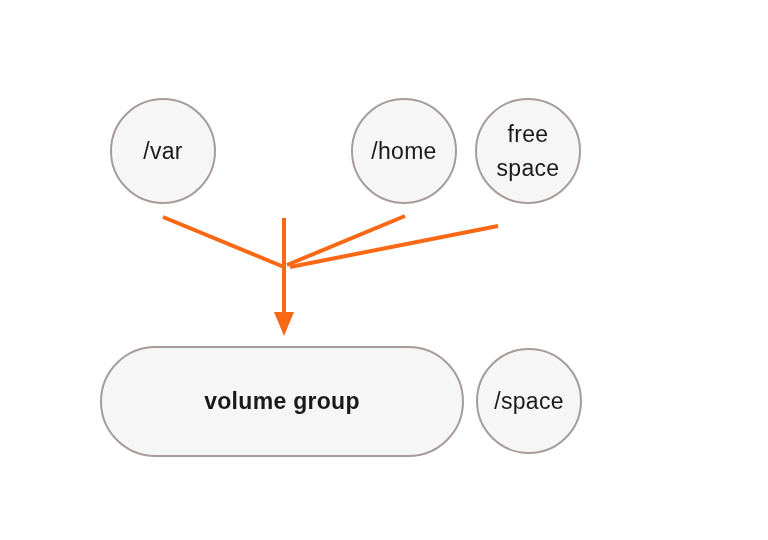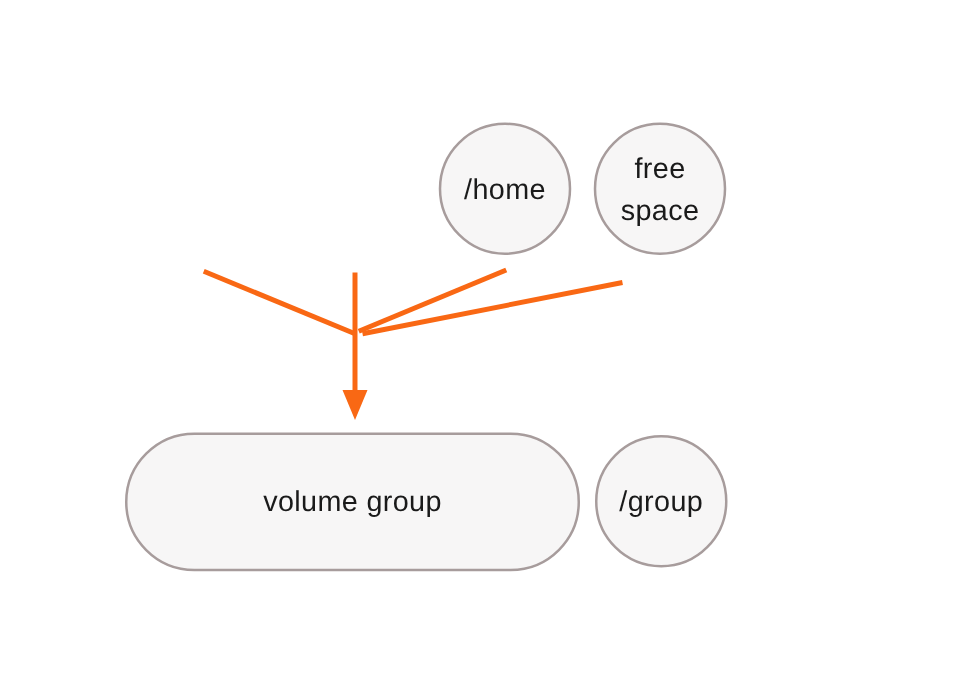--- a/index.html
+++ b/index.html
@@ -38,49 +38,52 @@
     line-height: 1.5;
     letter-spacing: 0.3px;
   }
   .circle { border-radius: 50%; }
   .pill   { border-radius: 56px; }
 
   .n-var        { left: 110px; top:  98px; width: 106px; height: 106px; }
   .n-tmp        { left: 230px; top:  98px; width: 106px; height: 106px; }
   .n-home       { left: 351px; top:  98px; width: 106px; height: 106px; }
   .n-free       { left: 475px; top:  98px; width: 106px; height: 106px; }
-  .n-vg         { left: 100px; top: 346px; width: 364px; height: 111px; }
+  .n-vg         { left: 100px; top: 346px; width: 364px; height: 111px; font-weight: bold; }
   .n-boot       { left: 476px; top: 348px; width: 106px; height: 106px; }
 
   .n-free .label { max-width: 75px; }
 </style>
 </head>
 <body>
 
 <div class="canvas">
 
   <svg class="arrows" viewBox="0 0 768 540" aria-hidden="true">
     <line x1="163" y1="217" x2="284" y2="267"></line>
     <line x1="284" y1="218" x2="284" y2="318"></line>
     <line x1="405" y1="216" x2="287" y2="265"></line>
     <line x1="498" y1="226" x2="290" y2="267"></line>
     <polygon points="274,312 294,312 284,336"></polygon>
   </svg>
 
+  <div class="node circle n-var">
+    <span class="label">/var</span>
+  </div>
 
 
   <div class="node circle n-home">
     <span class="label">/home</span>
   </div>
 
   <div class="node circle n-free">
     <span class="label">free space</span>
   </div>
 
   <div class="node pill n-vg">
     <span class="label">volume group</span>
   </div>
 
   <div class="node circle n-boot">
-    <span class="label">/group</span>
+    <span class="label">/space</span>
   </div>
 
 </div>
 
 </body></html>

